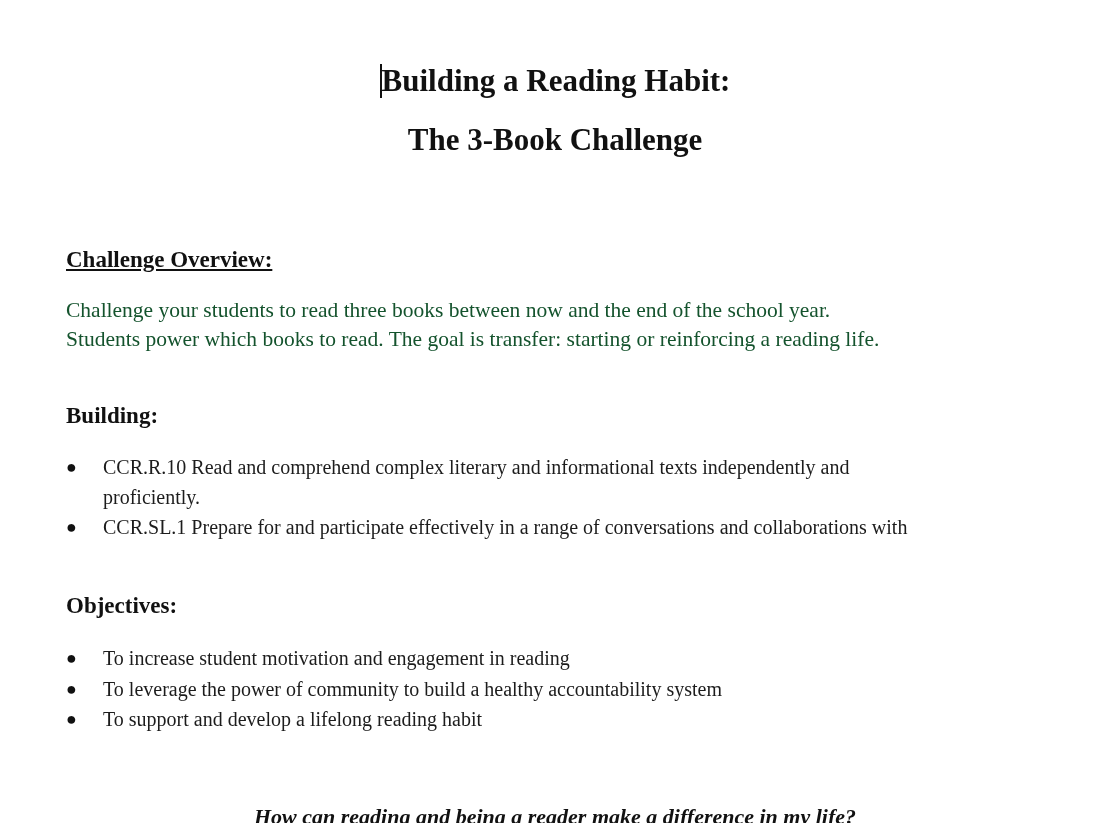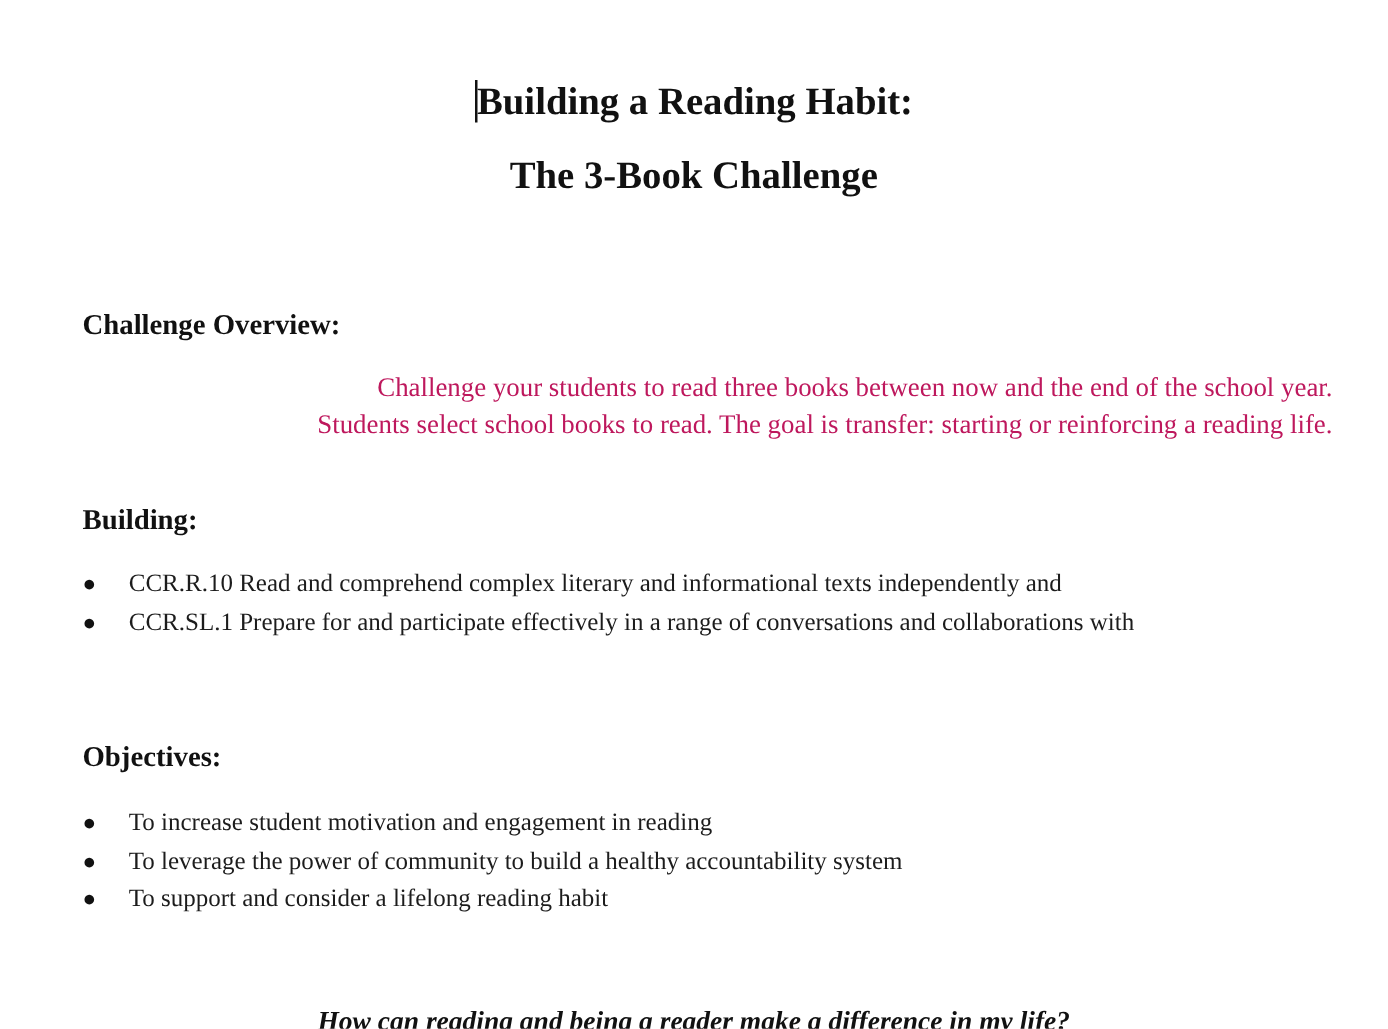--- a/index.html
+++ b/index.html
@@ -50,23 +50,22 @@
       line-height: 28px;
       color: #111;
       margin: 0;
     }
     .para {
       position: absolute;
       left: 66px;
       width: 1000px;
       font-size: 21.5px;
       line-height: 29px;
-      color: #be185d;
+      color: #14532d;
       margin: 0;
-      text-align: right;
     }
     .para .line { display: block; white-space: nowrap; }
     .list {
       position: absolute;
       left: 66px;
       width: 1000px;
       margin: 0;
       padding: 0;
       list-style: none;
       font-size: 20px;
@@ -101,49 +100,50 @@
     }
   </style>
 </head>
 <body>
 
 <div class="page">
 
   <h1 class="title title-line1"><span class="cursor"></span><span>Building a Reading Habit:</span></h1>
   <h1 class="title title-line2">The 3-Book Challenge</h1>
 
-  <h2 class="heading" style="top:246px;">Challenge Overview:</h2>
+  <h2 class="heading" style="top:246px;text-decoration:underline;">Challenge Overview:</h2>
   <p class="para" style="top:296px;">
     <span class="line">Challenge your students to read three books between now and the end of the school year.</span>
-    <span class="line">Students select school books to read. The goal is transfer: starting or reinforcing a reading life.</span>
+    <span class="line">Students power which books to read. The goal is transfer: starting or reinforcing a reading life.</span>
   </p>
 
   <h2 class="heading" style="top:402px;">Building:</h2>
   <ul class="list std-list" style="top:453px;">
     <li>
       <span class="bullet">●</span>
       <span class="line">CCR.R.10 Read and comprehend complex literary and informational texts independently and</span>
+      <span class="line">proficiently.</span>
     </li>
     <li>
       <span class="bullet">●</span>
       <span class="line">CCR.SL.1 Prepare for and participate effectively in a range of conversations and collaborations with</span>
     </li>
   </ul>
 
   <h2 class="heading" style="top:592px;">Objectives:</h2>
   <ul class="list obj-list" style="top:643px;">
     <li>
       <span class="bullet">●</span>
       <span class="line">To increase student motivation and engagement in reading</span>
     </li>
     <li>
       <span class="bullet">●</span>
       <span class="line">To leverage the power of community to build a healthy accountability system</span>
     </li>
     <li>
       <span class="bullet">●</span>
-      <span class="line">To support and consider a lifelong reading habit</span>
+      <span class="line">To support and develop a lifelong reading habit</span>
     </li>
   </ul>
 
   <p class="key-question">How can reading and being a reader make a difference in my life?</p>
 
 </div>
 
 </body></html>

